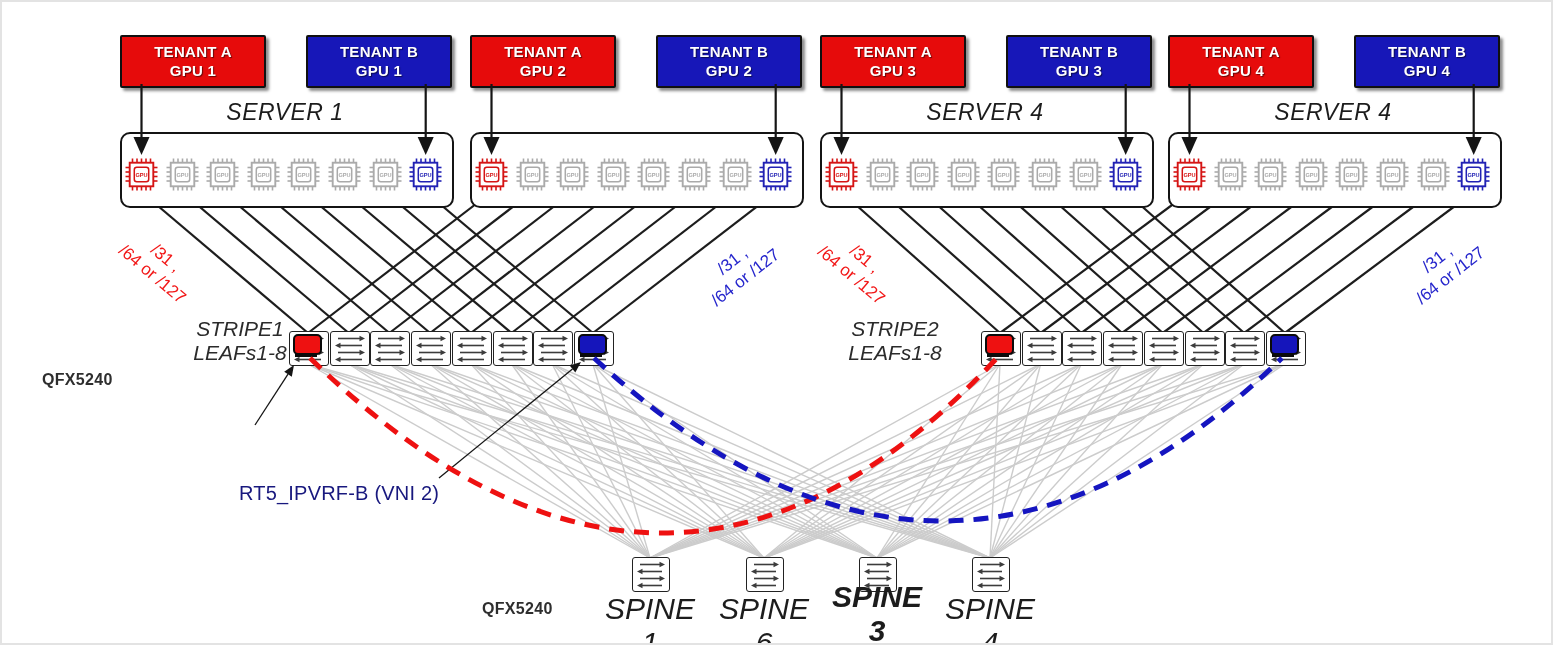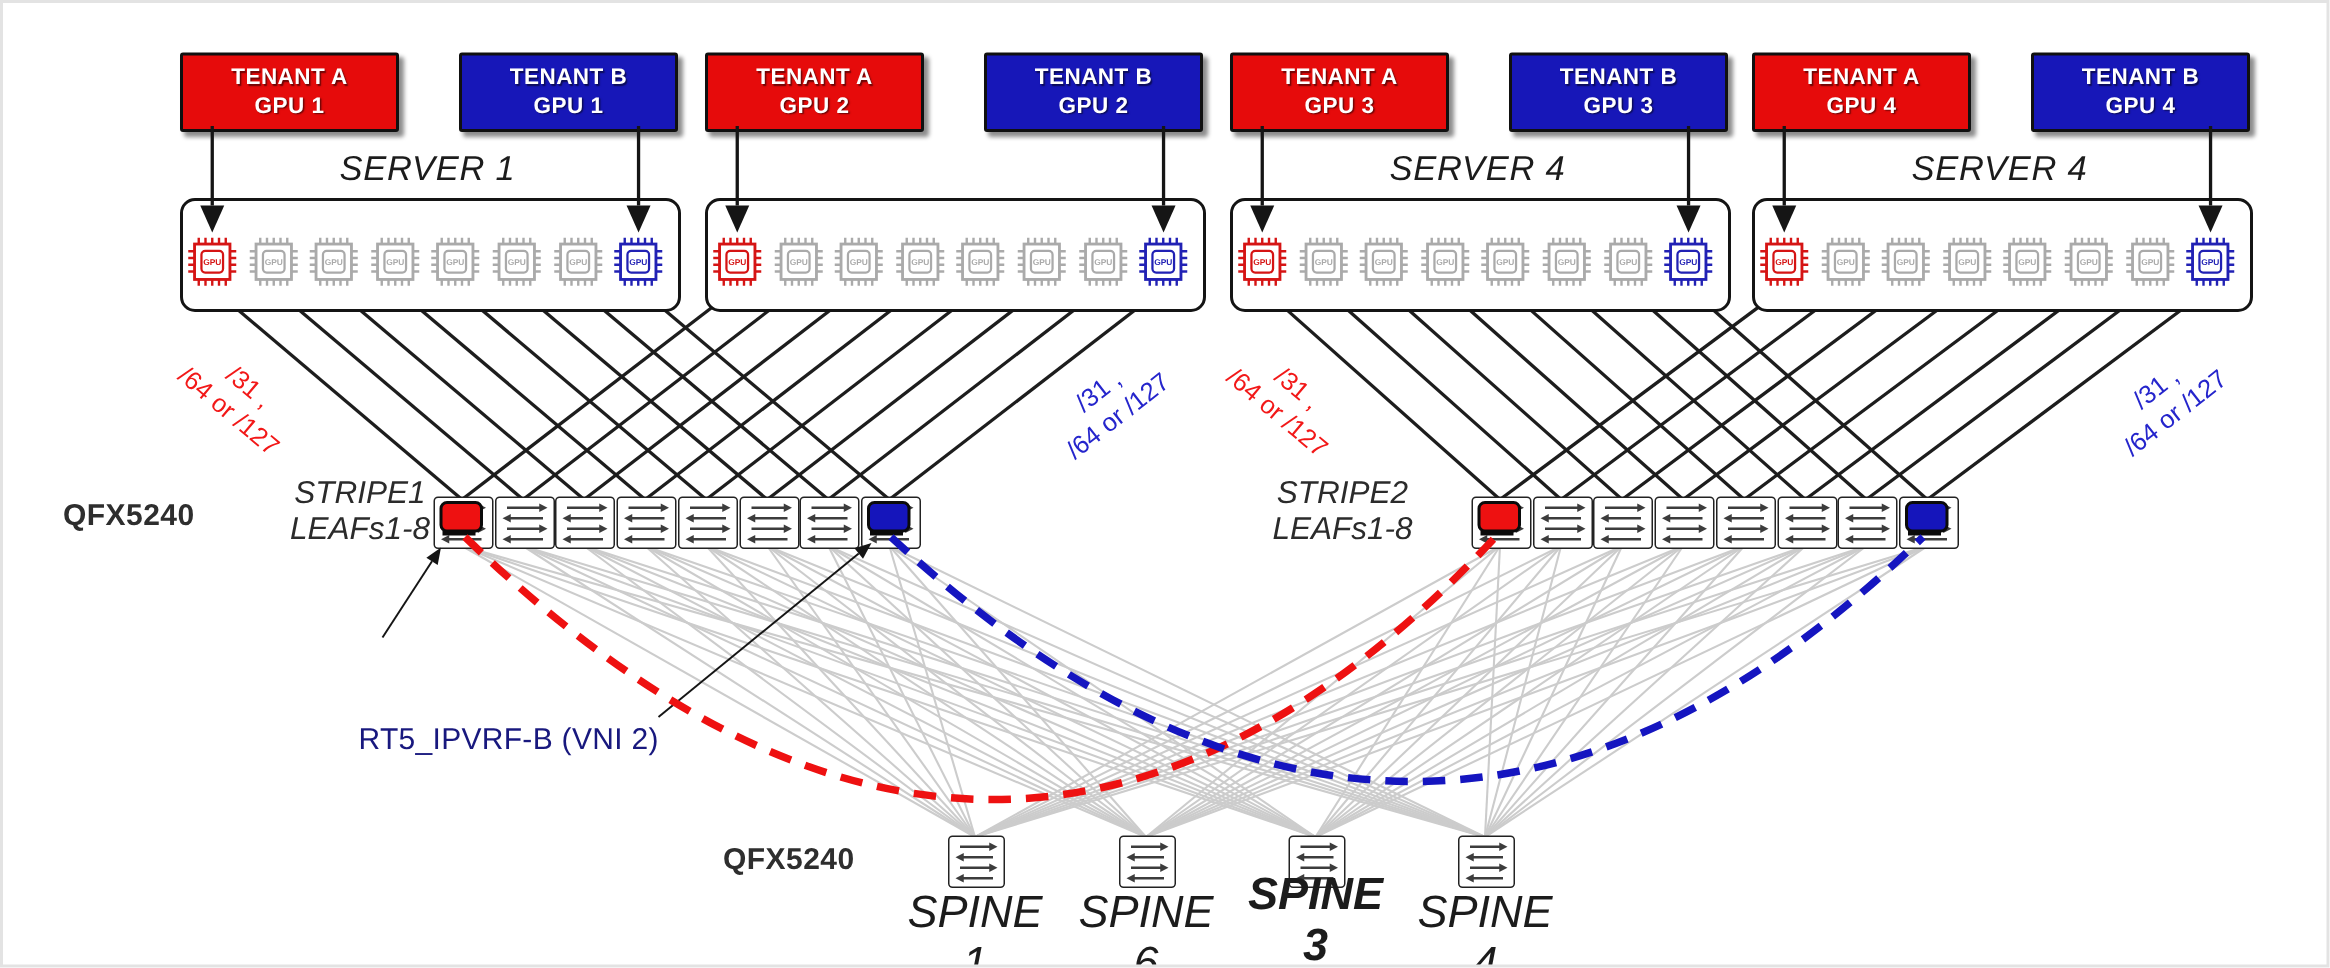--- a/index.html
+++ b/index.html
@@ -13,21 +13,21 @@
   .tenant-box{position:absolute;width:142px;height:49px;border:2px solid #101010;border-radius:2px;
     box-shadow:3px 3px 3px rgba(0,0,0,.45);display:flex;flex-direction:column;align-items:center;justify-content:center;
     color:#fff;font-weight:bold;font-size:15px;line-height:1.25;letter-spacing:.3px;text-align:center;
     text-shadow:1px 1px 1px rgba(0,0,0,.55);}
   .server-box{position:absolute;width:330px;height:72px;background:#fff;border:2.2px solid #141414;border-radius:10px;}
   .server-label{position:absolute;width:330px;text-align:center;font-style:italic;font-size:23px;color:#1c1c1c;letter-spacing:.5px;}
   .chip{position:absolute;width:33px;height:33px;}
   .switch{position:absolute;background:#fff;border:1.7px solid #222;border-radius:3px;}
   .blob{position:absolute;width:25px;height:17px;border:2.2px solid #0b0b0b;border-radius:5px;}
   .blob-base{position:absolute;width:22px;height:2.6px;background:#0b0b0b;}
-  .qfx-label{position:absolute;font-size:20px;font-weight:bold;color:#2e2e2e;letter-spacing:.3px;}
+  .qfx-label{position:absolute;font-size:16px;font-weight:bold;color:#2e2e2e;letter-spacing:.3px;margin-top:38px;}
   .stripe-label{position:absolute;width:150px;text-align:center;font-style:italic;font-size:21px;color:#2b2b2b;line-height:1.12;}
   .spine-label{position:absolute;width:110px;text-align:center;font-style:italic;font-size:30px;color:#1c1c1c;}
   .vrf-label{position:absolute;font-size:20px;font-weight:500;letter-spacing:.2px;}
   .linklbl{position:absolute;width:104px;text-align:center;font-size:17px;line-height:1.25;font-weight:500;}
 </style>
 </head>
 <body>
 
 <div id="canvas">
   <svg id="wires-bottom" class="layer" width="1549" height="641">

